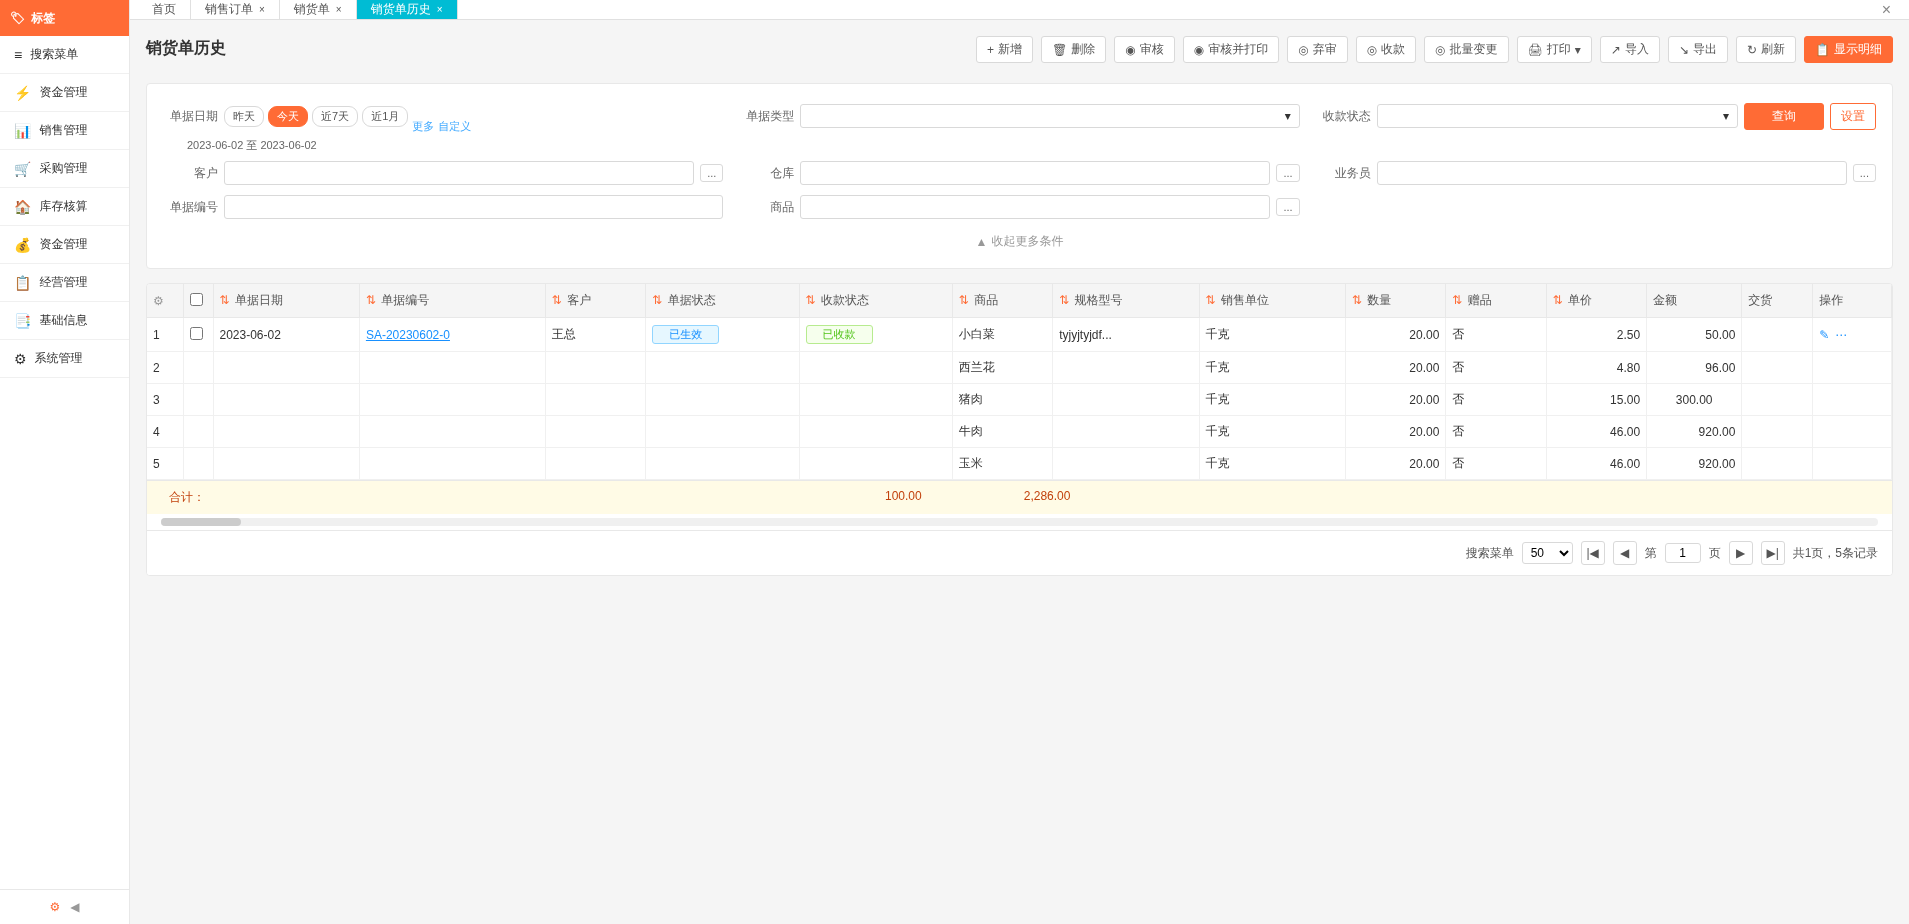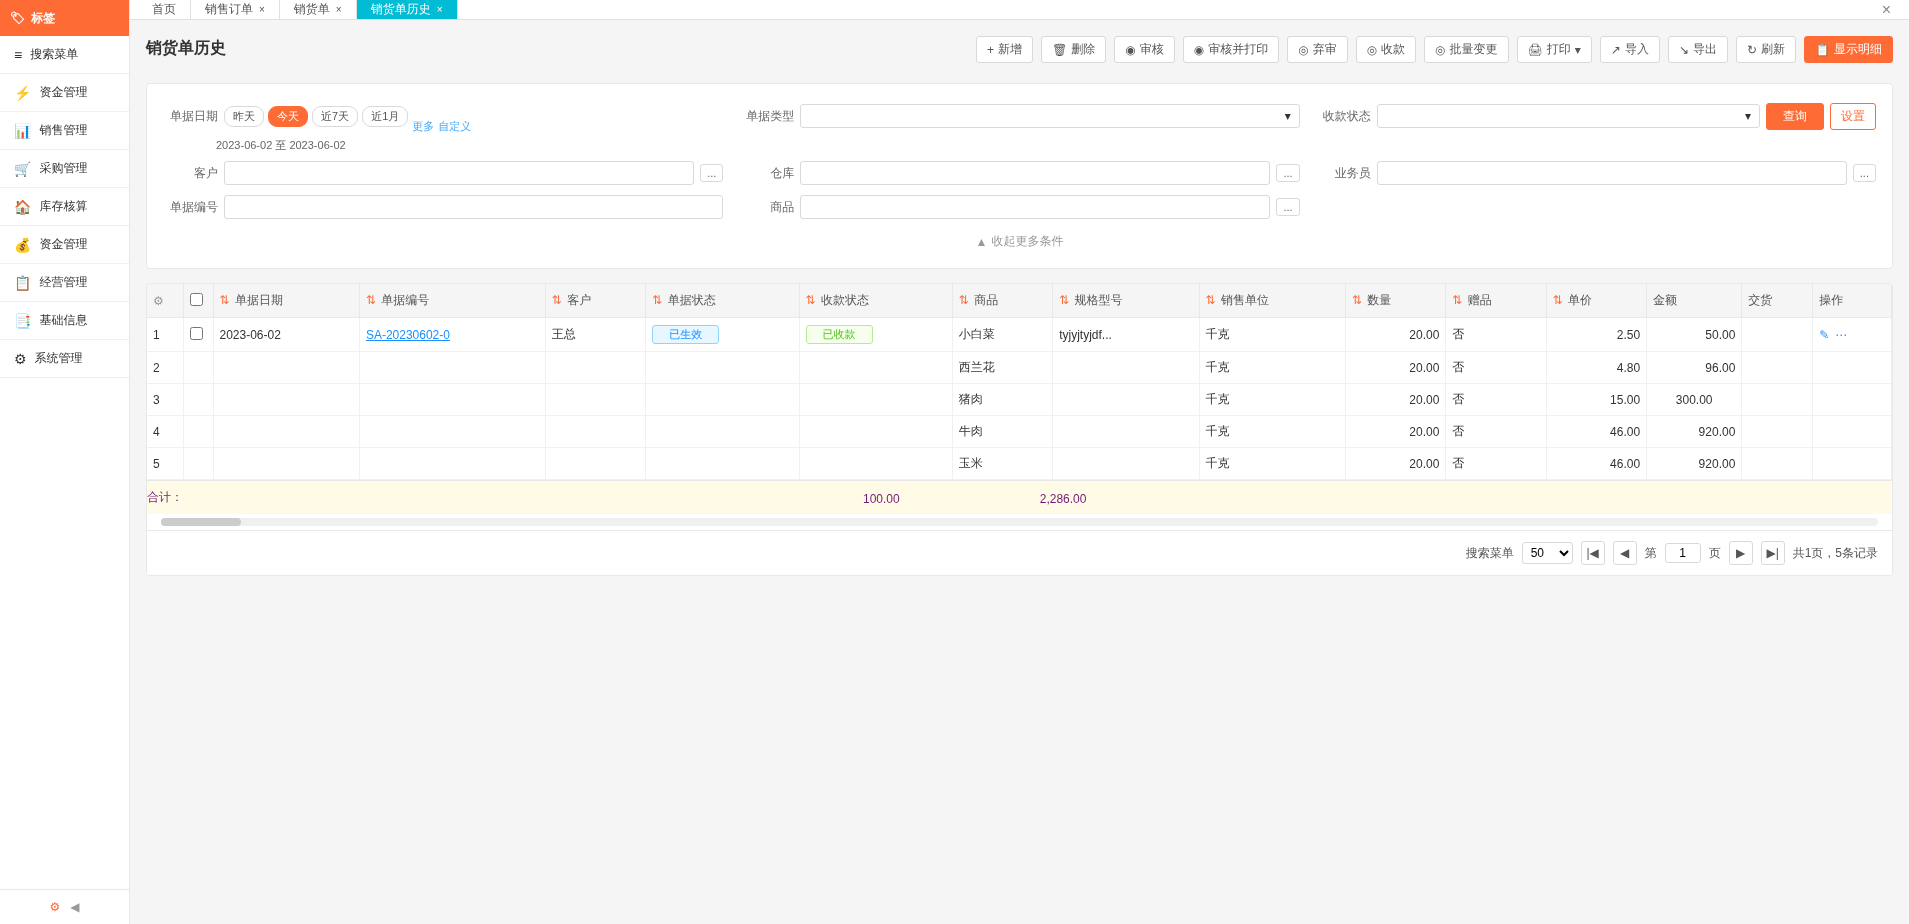--- a/index.html
+++ b/index.html
@@ -239,27 +239,27 @@
       font-size: 11px;
     }
     .status-active { background: #e6f7ff; color: #1890ff; border: 1px solid #91d5ff; }
     .status-paid { background: #f6ffed; color: #52c41a; border: 1px solid #b7eb8f; }
     .link-text { color: #1890ff; cursor: pointer; text-decoration: underline; }
     .setting-icon { color: #999; cursor: pointer; }
 
     
     .table-footer {
       background: #fffbe6;
-      padding: 8px 0;
+      padding: 8px 22px;
       border-top: 1px solid #e8e8e8;
       display: flex;
-      align-items: flex-end;
+      align-items: flex-start;
       gap: 20px;
       font-size: 12px;
-      color: #701a75;
+      color: #c2410c;
     }
 
     
     .pagination {
       display: flex;
       align-items: center;
       justify-content: flex-end;
       padding: 10px 14px;
       gap: 8px;
       font-size: 12px;
@@ -464,30 +464,30 @@
             <span></span>
             <span>▾</span>
           </div>
         </div>
         <div class="filter-item">
           <span class="filter-label">收款状态</span>
           <div class="filter-select">
             <span></span>
             <span>▾</span>
           </div>
-          <button class="toolbar-btn primary" style="padding:4px 16px;">
+          <button class="toolbar-btn primary" style="padding:4px 27px;">
             <span>查询</span>
           </button>
           <button class="toolbar-btn" style="border-color:#ff6b35;color:#ff6b35;">
             <span>设置</span>
           </button>
         </div>
       </div>
 
-      <div style="margin-left:53px; margin-top:-6px; margin-bottom:8px;">
+      <div style="margin-left:24px; margin-top:-6px; margin-bottom:8px;">
         <span style="color:#666;font-size:11px;">2023-06-02 至 2023-06-02</span>
       </div>
 
       <div class="filter-row">
         <div class="filter-item">
           <span class="filter-label">客户</span>
           <input class="filter-input" style="">
           <button class="ellipsis-btn">...</button>
         </div>
         <div class="filter-item">
@@ -676,21 +676,21 @@
     <td style="text-align:right;">920.00</td>
     <td></td>
     <td></td>
   </tr>
           </tbody>
       </table>
 
       <div class="table-footer">
         <span>合计：</span>
         <span style="margin-left:660px;">100.00</span>
-        <span style="margin-left:120px;">2,286.00</span>
+        <span style="margin-left:82px;">2,286.00</span>
       </div>
 
       <div class="scrollbar-area">
         <div class="scrollbar-thumb"></div>
       </div>
 
       <div class="pagination">
         <span>搜索菜单</span>
         <select>
           <option>50</option>

